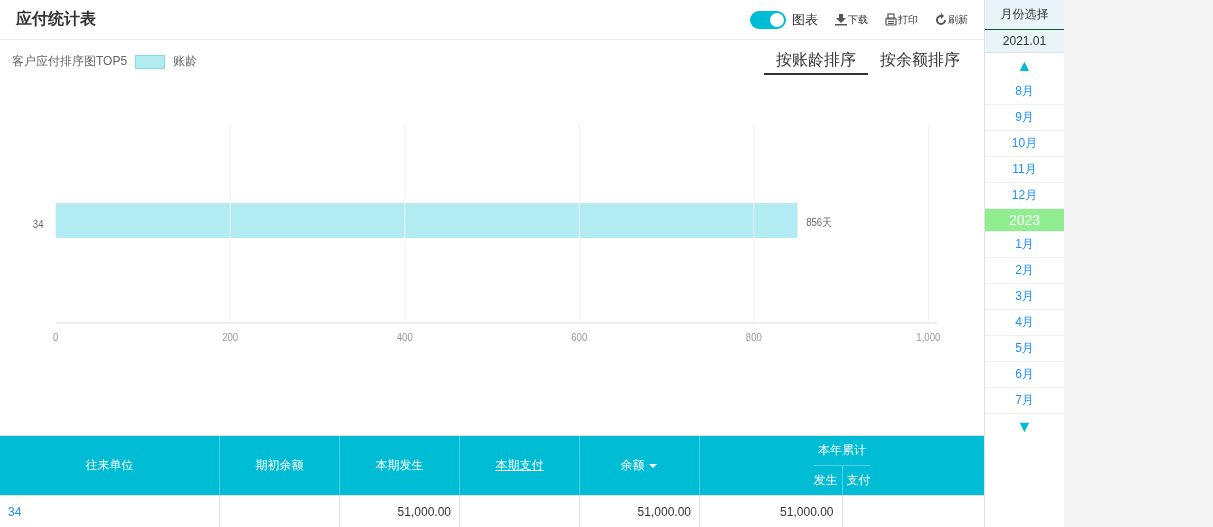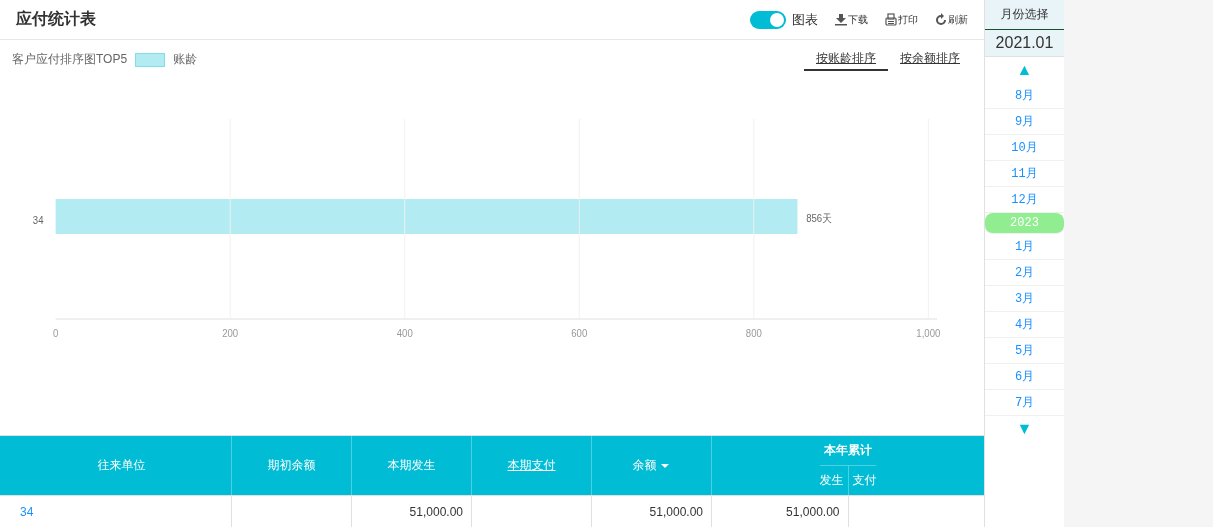--- a/index.html
+++ b/index.html
@@ -18,53 +18,53 @@
     .toggle-label { color: #333; font-size: 13px; }
     .action-btn { display: flex; align-items: center; cursor: pointer; color: #333; font-size: 10px; background: none; border: none; justify-content: space-between; }
 
     .chart-area { flex: 1; background: #fff; padding: 8px 12px; display: flex; flex-direction: column; }
     .chart-header { display: flex; align-items: center; justify-content: space-between; margin-bottom: 8px; }
     .chart-legend { display: flex; align-items: center; gap: 8px; }
     .legend-label { color: #666; font-size: 12px; }
     .legend-box { width: 30px; height: 14px; background: #b2ebf2; border: 1px solid #80deea; }
     .legend-text { color: #666; font-size: 12px; }
     .sort-btns { display: flex; gap: 0; }
-    .sort-btn { padding: 2px 12px; font-size: 12px; cursor: pointer; border: none; background: none; color: #333; border-bottom: 2px solid transparent; text-decoration: underline; }
+    .sort-btn { padding: 2px 12px; font-size: 16px; cursor: pointer; border: none; background: none; color: #333; border-bottom: 2px solid transparent; }
     .sort-btn.active { color: #333; border-bottom: 2px solid #333; }
 
     .chart-body { flex: 1; position: relative; }
     svg.bar-chart { width: 100%; height: 280px; }
 
     .table-area { background: #fff; border-top: 1px solid #e0e0e0; }
     .table-header-row { display: flex; background: #00bcd4; color: #fff; text-align: center; }
     .th { padding: 6px 4px; font-size: 12px; border-right: 1px solid rgba(255,255,255,0.3); display: flex; align-items: center; justify-content: center; }
     .th:last-child { border-right: none; }
-    .col-unit { width: 220px; flex-shrink: 0; margin-left: 12px; }
+    .col-unit { width: 220px; flex-shrink: 0; }
     .col-opening { width: 120px; flex-shrink: 0; }
     .col-occur { width: 120px; flex-shrink: 0; }
     .col-pay { width: 120px; flex-shrink: 0; text-decoration: underline; }
     .col-balance { width: 120px; flex-shrink: 0; }
     .col-ytd { flex: 1; }
 
     .table-data-row { display: flex; border-top: 1px solid #e0e0e0; min-height: 32px; }
     .td { padding: 6px 4px; font-size: 12px; border-right: 1px solid #e0e0e0; display: flex; align-items: center; justify-content: center; }
     .td:last-child { border-right: none; }
     .td.left { justify-content: flex-start; padding-left: 8px; }
     .td.right { justify-content: flex-end; padding-right: 8px; }
     .td a { color: #1890ff; text-decoration: none; }
 
     
     .sidebar { width: 80px; background: #fff; border-left: 1px solid #e0e0e0; display: flex; flex-direction: column; overflow: hidden; }
     .sidebar-header { background: #e8f4f8; padding: 6px 8px; font-size: 12px; color: #333; text-align: center; border-bottom: 1px solid #14532d; }
-    .sidebar-year { background: #e8f4f8; padding: 4px 8px; font-size: 16px; color: #333; text-align: center; border-bottom: 1px solid #e0e0e0; }
+    .sidebar-year { background: #e8f4f8; padding: 4px 8px; font-size: 12px; color: #333; text-align: center; border-bottom: 1px solid #e0e0e0; }
     .sidebar-nav { display: flex; flex-direction: column; align-items: center; overflow: hidden; }
     .nav-arrow { width: 100%; text-align: center; padding: 4px 0; cursor: pointer; color: #00bcd4; font-size: 16px; background: #fff; border: none; }
-    .month-list { flex: 1; overflow: hidden; width: 100%; font-family: Liberation Mono, monospace; }
+    .month-list { flex: 1; overflow: hidden; width: 100%; }
     .month-item { padding: 4px 8px; font-size: 12px; color: #1890ff; cursor: pointer; text-align: center; border-bottom: 1px solid #f0f0f0; }
-    .month-item.year-label { background: #90ee90; color: #fff; text-align: center; font-size: 12px; padding: 3px 0; cursor: default; border-radius: 8px; }
+    .month-item.year-label { background: #90ee90; color: #fff; text-align: center; font-size: 14px; padding: 3px 0; cursor: default; }
   </style>
 </head>
 <body>
 
 <div class="app-container">
   <div class="main-content">
 
     <div class="header">
       <span class="header-title">应付统计表</span>
       <div class="header-actions">
@@ -145,21 +145,21 @@
         <div class="th col-occur">本期发生</div>
         <div class="th col-pay">本期支付</div>
         <div class="th col-balance">
           <span>余额</span>
           <svg width="12" height="12" viewBox="0 0 12 12" style="margin-left:2px">
               <polygon points="6,8 2,4 10,4" fill="#fff"></polygon>
             </svg>
         </div>
 
         <div class="th col-ytd" style="flex:1;display:flex;flex-direction:column;padding:0;border-right:none;">
-          <div style="padding:6px 4px;border-bottom:1px solid rgba(255,255,255,0.3);text-align:right;font-weight:bold;">本年累计</div>
+          <div style="padding:6px 4px;border-bottom:1px solid rgba(255,255,255,0.3);text-align:right;">本年累计</div>
           <div style="display:flex;flex:1;">
             <div class="th" style="flex:1;border-right:1px solid rgba(255,255,255,0.3);">发生</div>
             <div class="th" style="flex:1;">支付</div>
           </div>
         </div>
       </div>
 
       <div class="table-data-row">
         <div class="td col-unit left">
             <a href="#">34</a>

